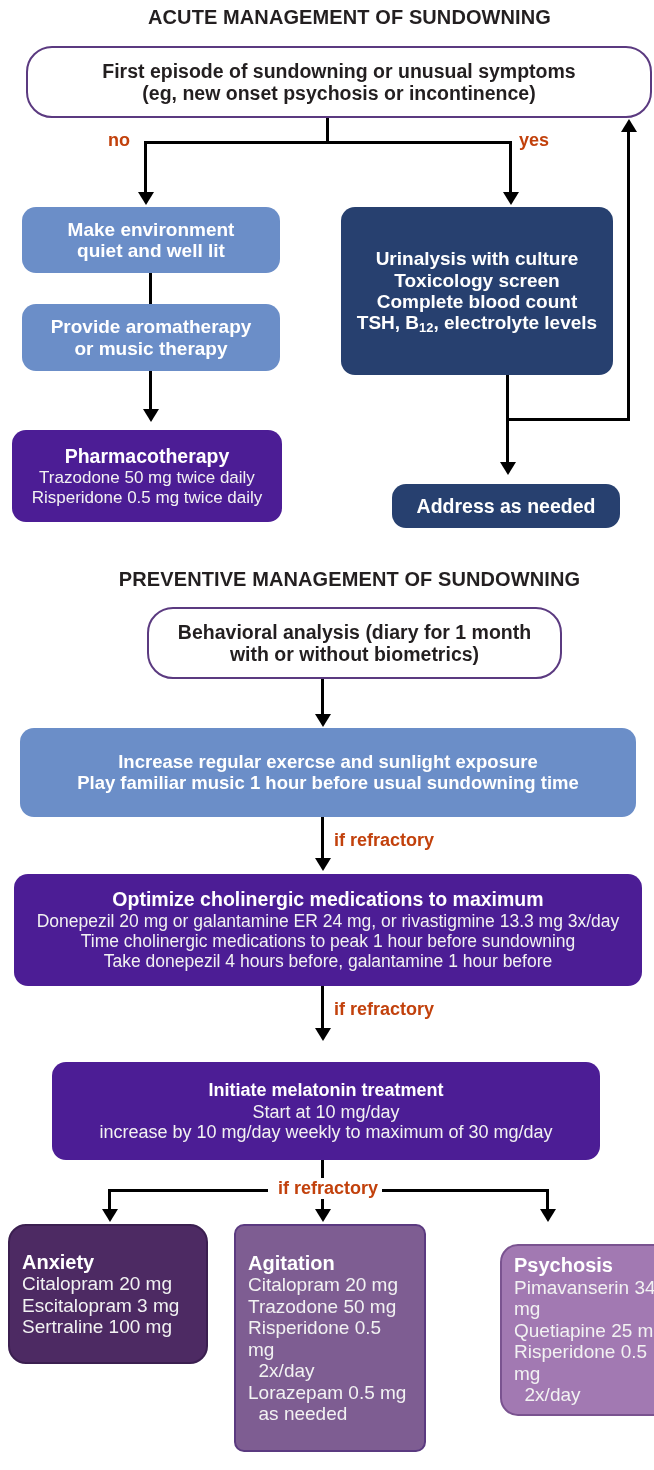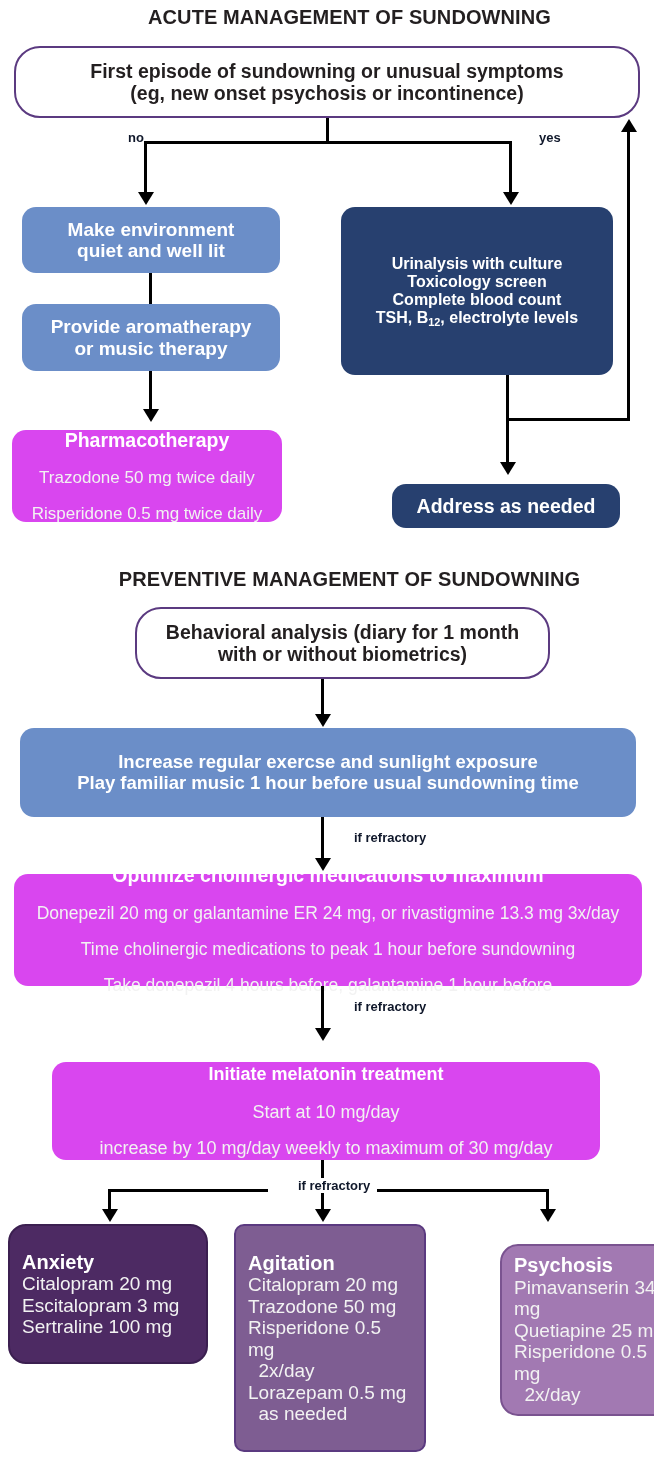--- a/index.html
+++ b/index.html
@@ -22,53 +22,52 @@
     position:absolute;box-sizing:border-box;
     display:flex;flex-direction:column;align-items:center;justify-content:center;
     text-align:center;line-height:1.13;
   }
   .node .ttl{font-weight:bold;}
   .node .ln{font-weight:normal;}
 
   
   .node.outline{
     background:#ffffff;border:2.4px solid #5b3a80;border-radius:26px;
-    color:#231f20;font-weight:bold;
+    color:#231f20;font-weight:bold;margin-left:12px;
   }
 
   
   .node.fill{color:#ffffff;border-radius:14px;text-align:center;}
   .node.fill .ln{color:#f2f2f2;}
 
   .c-lightblue{background:#6b8ec8;}
   .c-darkblue{background:#27406f;}
-  .c-green{background:#d946ef;gap:16px;}
+  .c-green{background:#4c1d95;}
   .c-purple-dark{background:#4d2a63;border:2px solid #3b1f50;}
   .c-purple-mid{background:#7e5d92;border:2px solid #5b3a80;}
   .c-purple-light{background:#a279b2;border:2px solid #7a5390;}
 
   
   .ln-v,.ln-h{position:absolute;background:#000000;}
   .ln-v{width:3px;}
   .ln-h{height:3px;}
   .arrow{
     position:absolute;width:0;height:0;
     border-left:8px solid transparent;border-right:8px solid transparent;
     border-top:13px solid #000000;
   }
   .arrow-up{
     position:absolute;width:0;height:0;
     border-left:8px solid transparent;border-right:8px solid transparent;
     border-bottom:13px solid #000000;
   }
 
   .edge-label{
-    position:absolute;font-size:13px;font-weight:bold;color:#0f172a;
+    position:absolute;font-size:18px;font-weight:bold;color:#c2410c;
     white-space:nowrap;
-    margin-left:20px;
   }
 
   
   .node.leftcard{align-items:flex-start;text-align:left;}
   .node.leftcard .ttl,.node.leftcard .ln{width:100%;}
 
   sub{font-size:.68em;vertical-align:baseline;position:relative;top:3px;}
 </style>
 </head>
 <body>
@@ -109,21 +108,21 @@
 
   <div class="ln-v" style="left:149px;top:371px;height:44px;"></div>
   <div class="arrow" style="left:143px;top:409px;"></div>
 
   <div class="node fill c-green" style="left:12px;top:430px;width:270px;height:92px;font-size:17px;padding:4px 6px;">
     <div class="ttl" style="font-size:19.5px;margin-bottom:1px;">Pharmacotherapy</div>
     <div class="ln">Trazodone 50 mg twice daily</div>
     <div class="ln">Risperidone 0.5 mg twice daily</div>
   </div>
 
-  <div class="node fill c-darkblue" style="left:341px;top:207px;width:272px;height:168px;font-size:16px;font-weight:bold;">
+  <div class="node fill c-darkblue" style="left:341px;top:207px;width:272px;height:168px;font-size:19px;font-weight:bold;">
     <div class="ttl">Urinalysis with culture</div>
     <div class="ttl">Toxicology screen</div>
     <div class="ttl">Complete blood count</div>
     <div class="ttl"><span>TSH, B</span><sub>12</sub><span>, electrolyte levels</span></div>
   </div>
 
   <div class="ln-v" style="left:506px;top:375px;height:93px;"></div>
   <div class="arrow" style="left:500px;top:462px;"></div>
 
   <div class="ln-h" style="left:506px;top:418px;width:124px;"></div>

